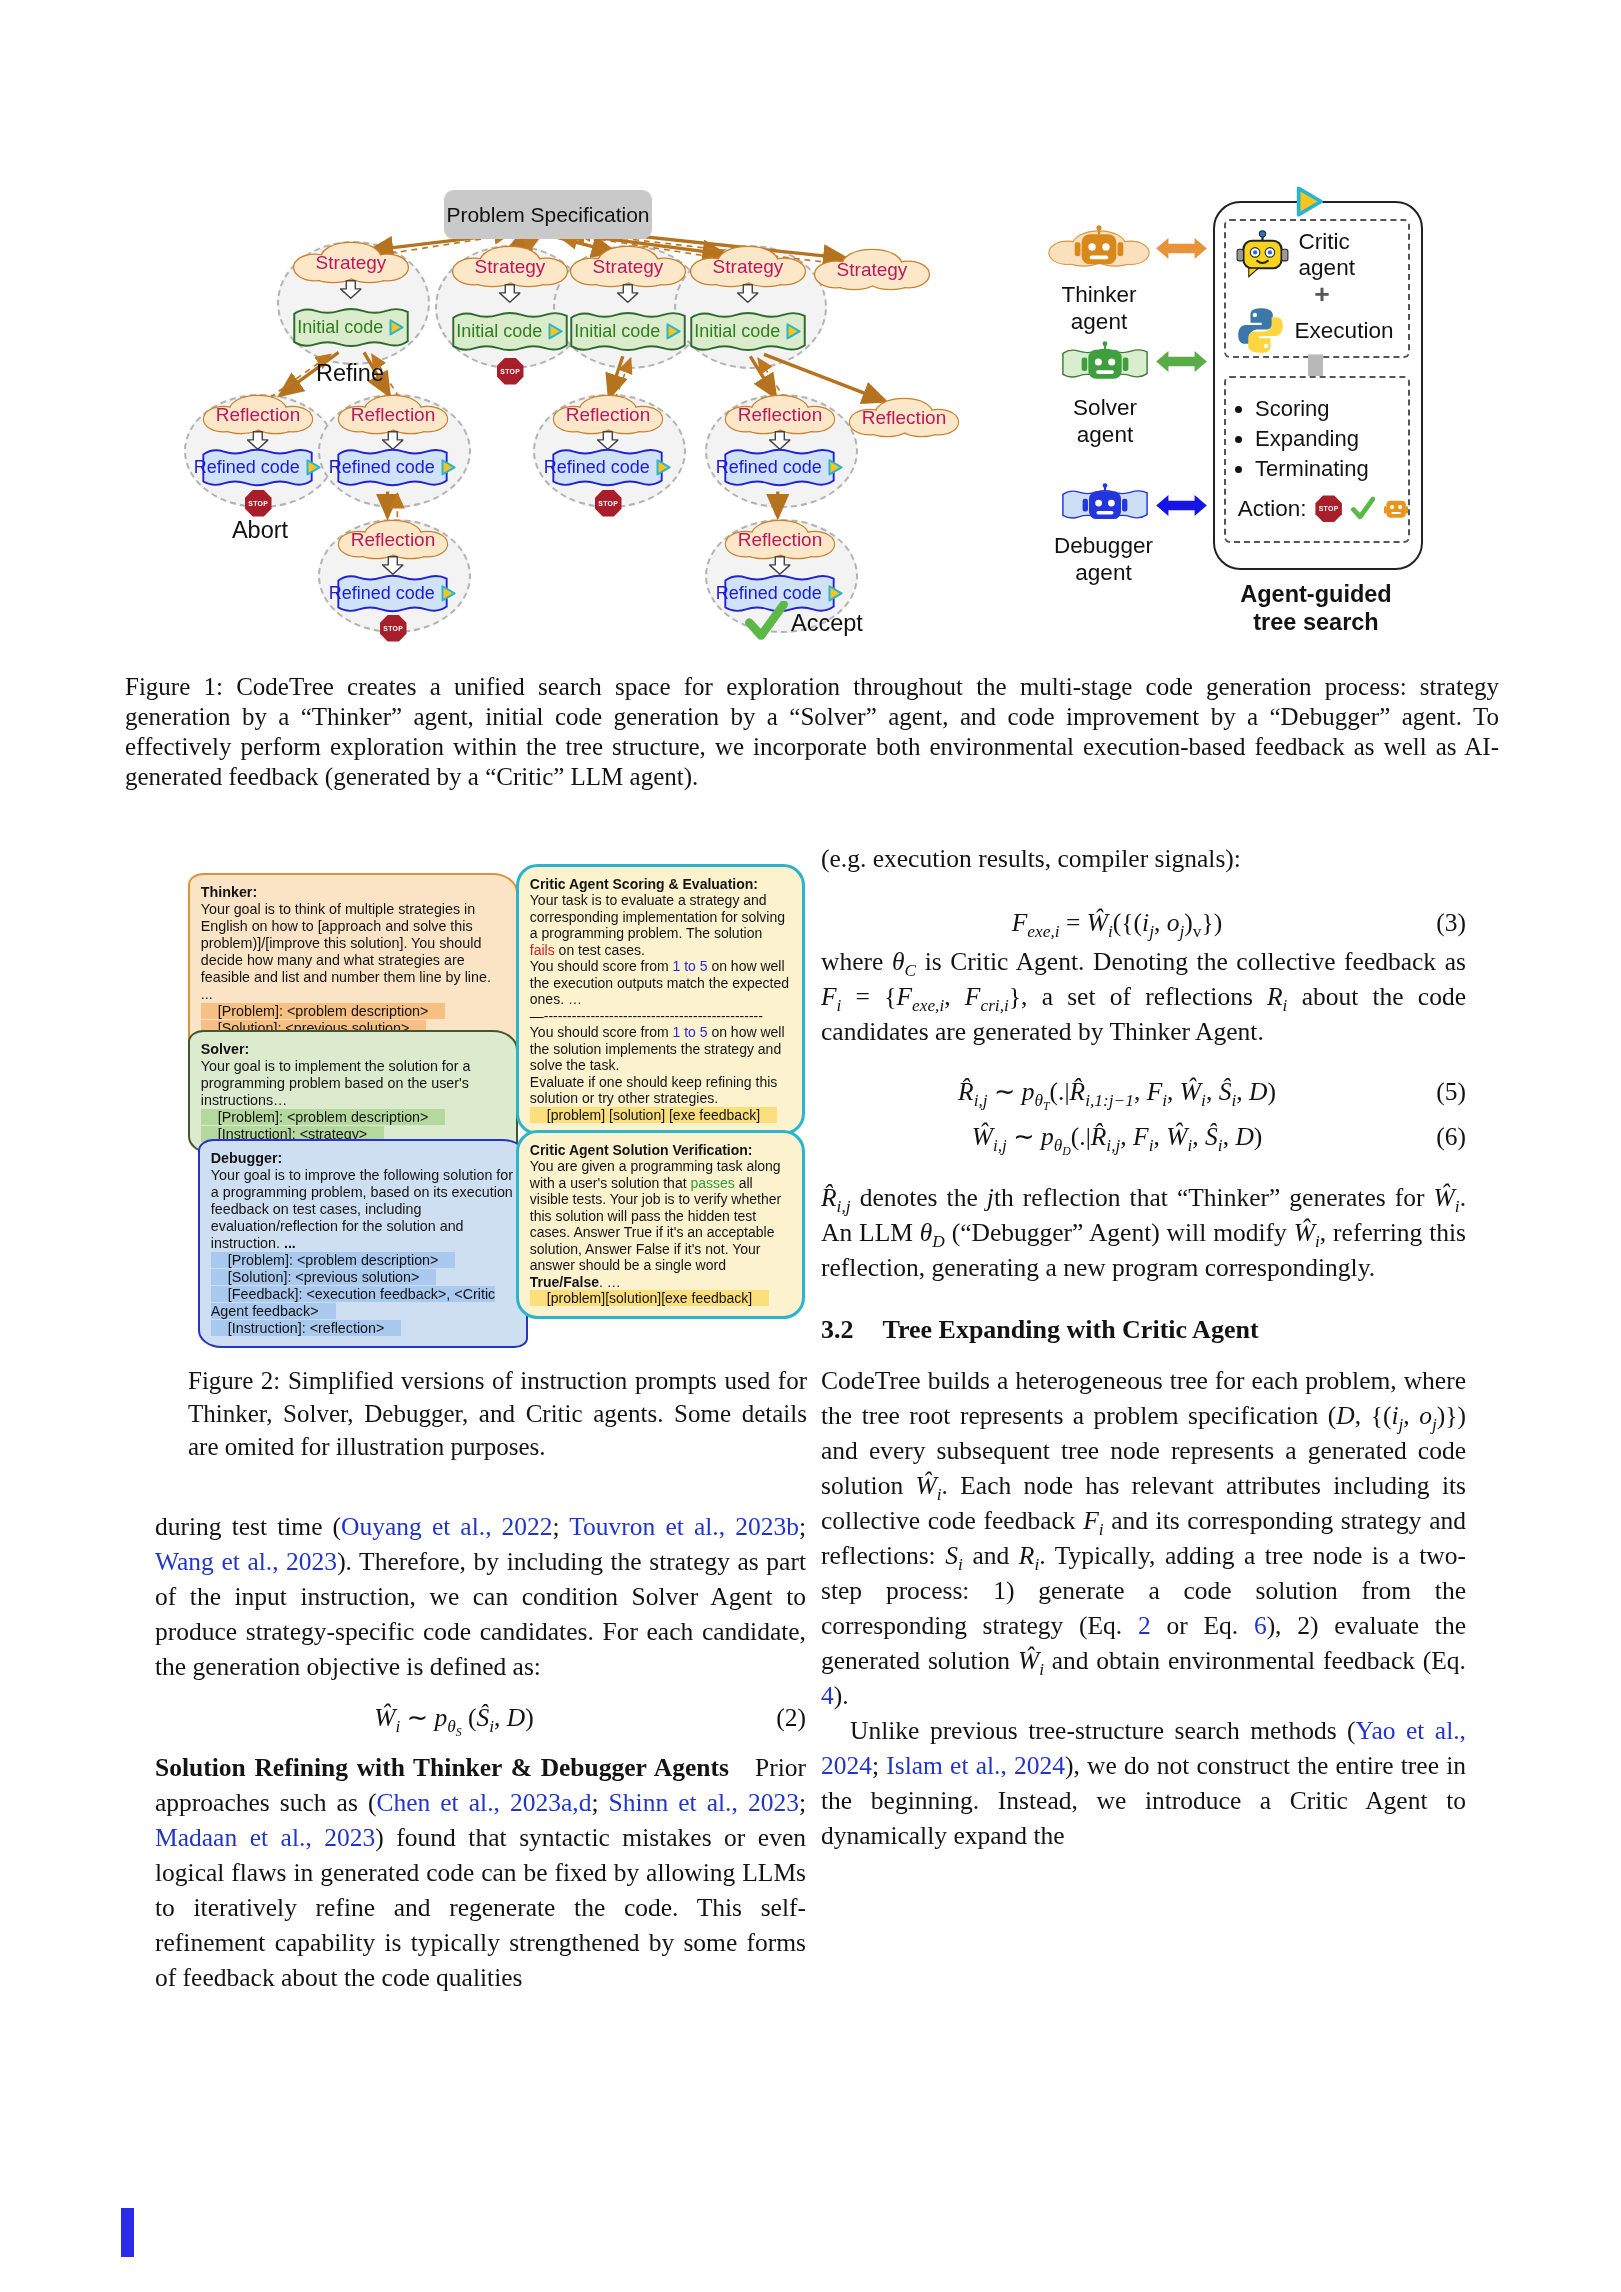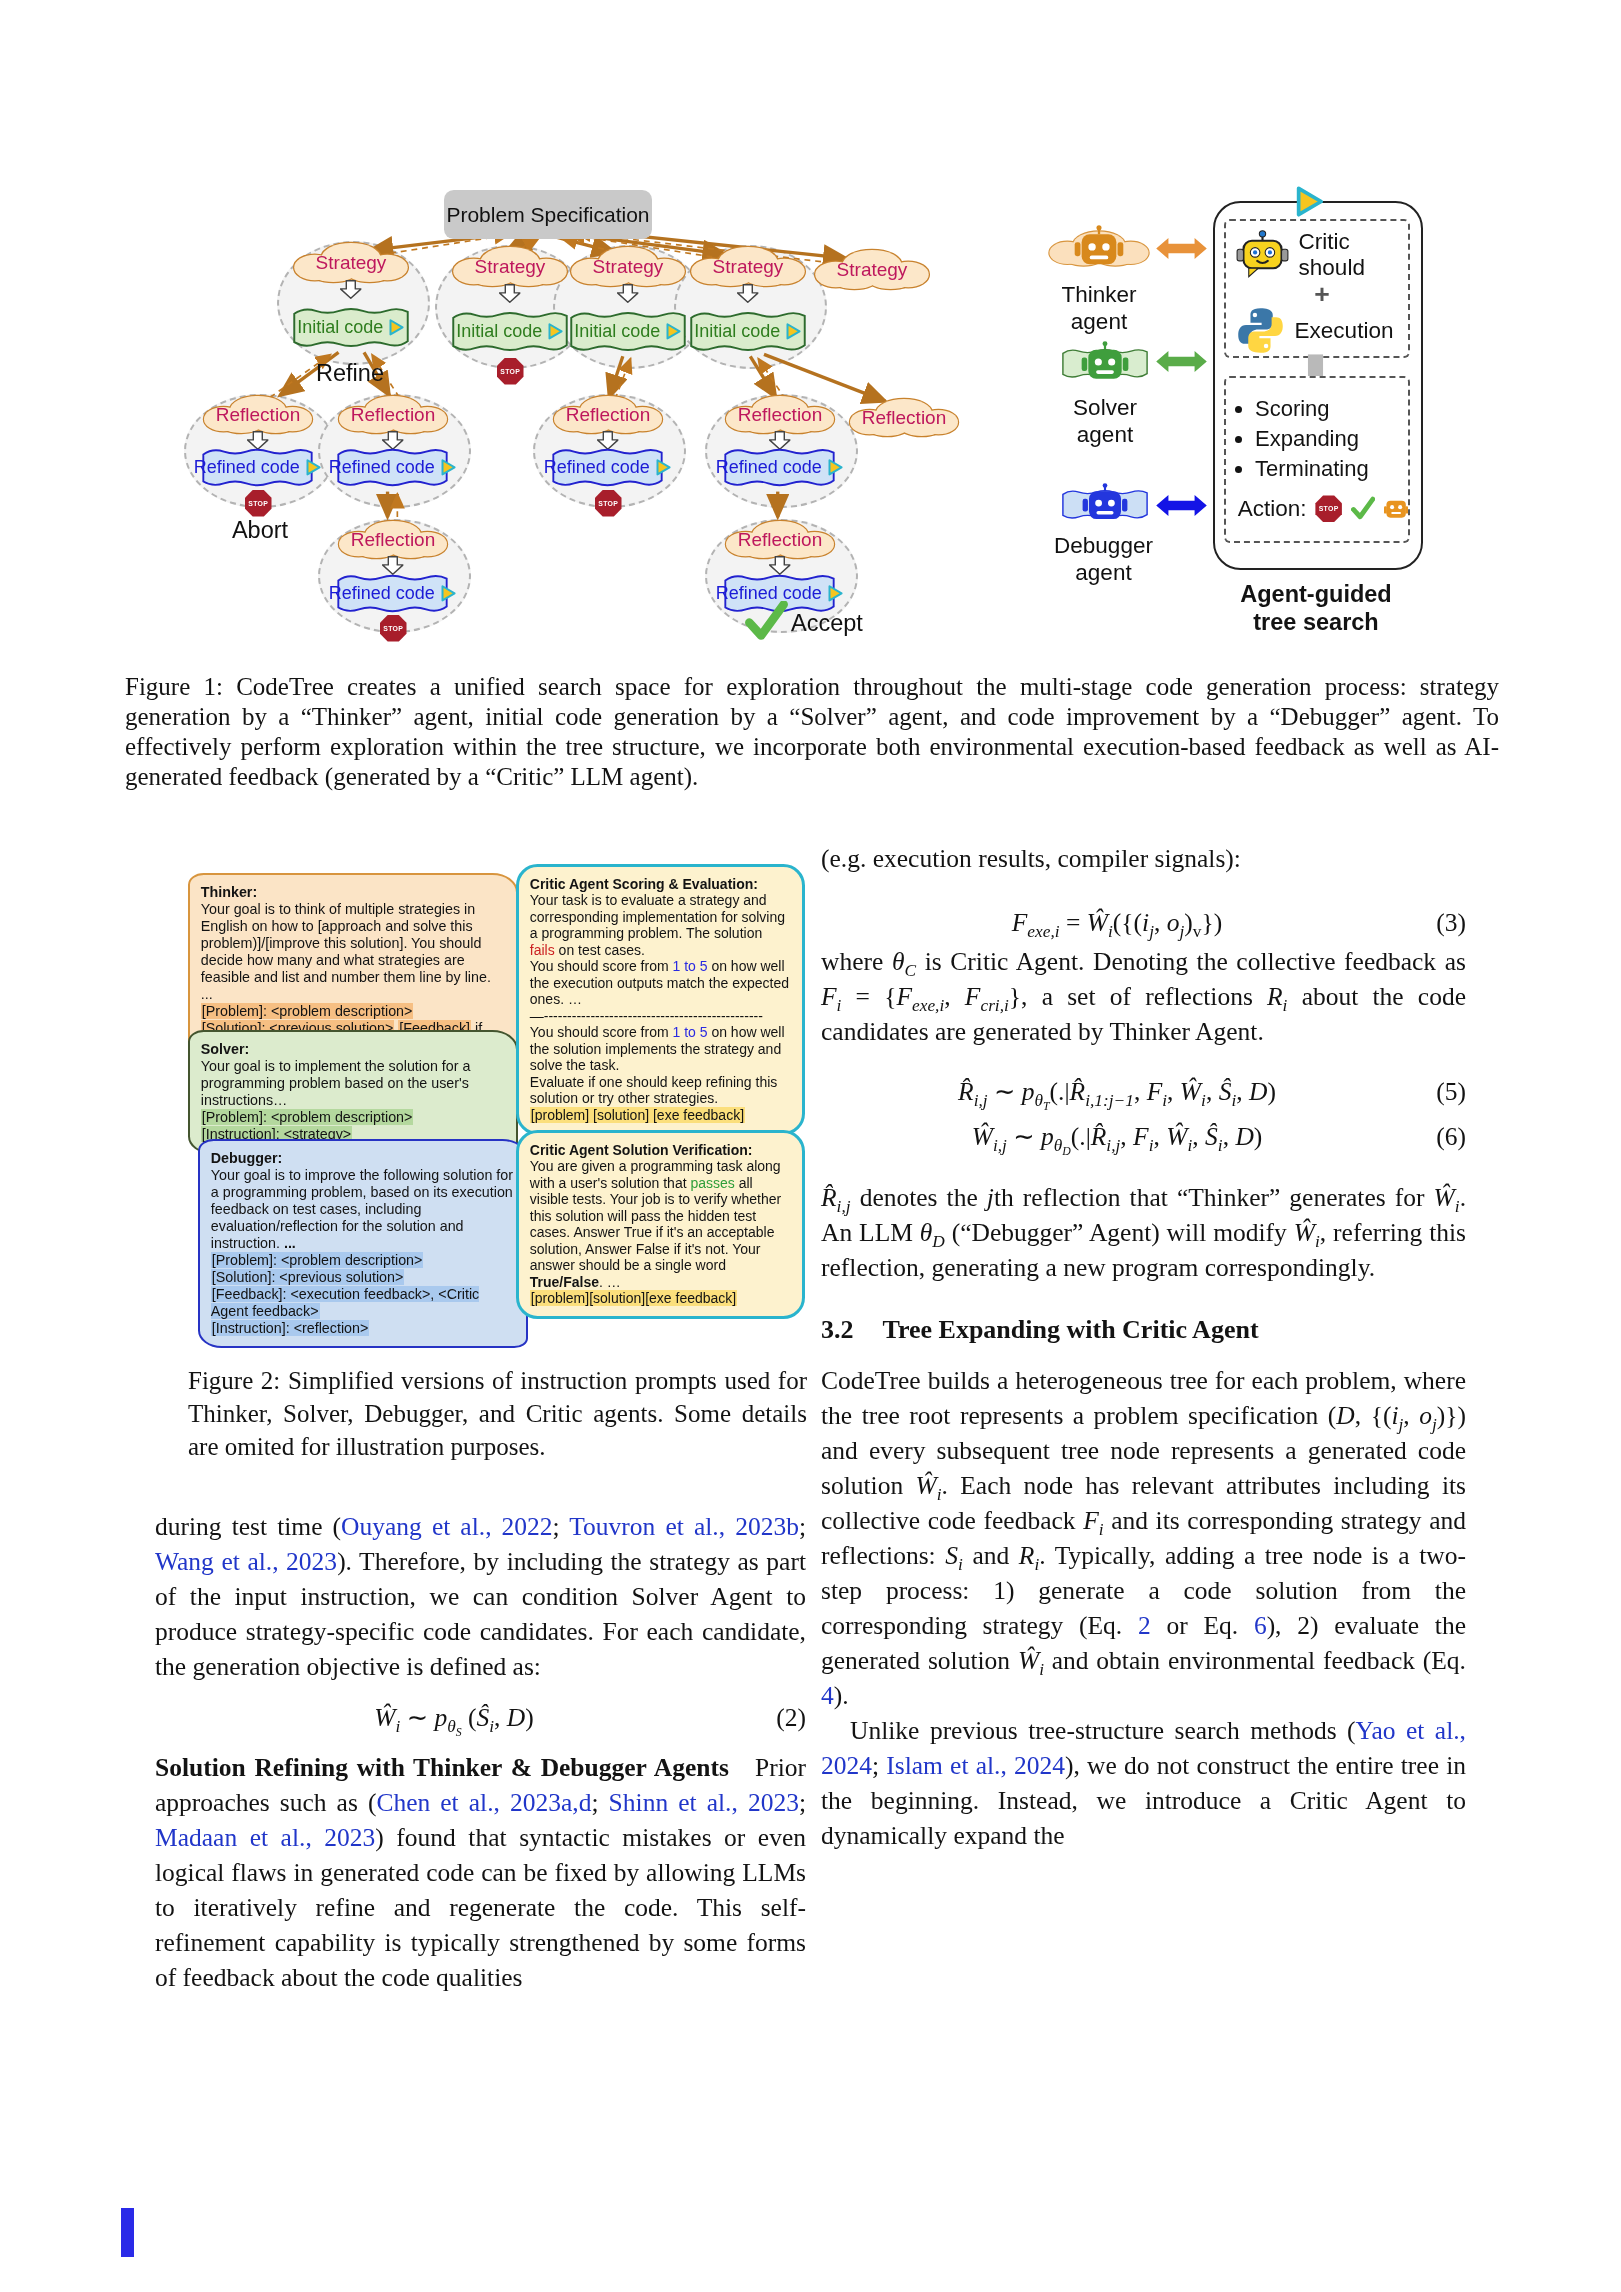--- a/index.html
+++ b/index.html
@@ -55,21 +55,21 @@
         font-family:"Liberation Sans",sans-serif;}
   .sheet2{position:absolute;padding:8.8px 10.8px;border-radius:15.7px 25.5px 13.7px 23.5px / 11.8px 19.6px 9.8px 17.6px;}
   .thinker-sheet{border:2px solid #d8953e;background:#fbe4c6;}
   .solver-sheet{border:2px solid #44552f;background:#dcebcd;}
   .debugger-sheet{border:2px solid #2633c4;background:#cfdff2;}
   .s2-title{font-weight:bold;font-size:14.3px;line-height:17px;}
   .s2-body{font-size:14.3px;line-height:17px;}
   .critic-box{position:absolute;border:3.9px solid #2ab4cd;border-radius:21.6px;background:#fdf2ce;padding:8.8px 10.8px;}
   .cb-title{font-weight:bold;font-size:14px;line-height:16.5px;}
   .cb-body{font-size:14px;line-height:16.5px;}
-  .hl{padding:0 1px;}
+  .hl{padding:0 17px;}
   .hl-o{background:#f6bf83;}
   .hl-g{background:#b4d89e;}
   .hl-b{background:#a9c9ee;}
   .hl-y{background:#fbdf7c;}
   .t-red{color:#cc2222;}
   .t-blue{color:#2a2ae0;}
   .t-green{color:#2e9e3a;}
   #fig2-caption{position:absolute;left:188px;top:1364px;width:619px;font-size:25px;line-height:33px;
         text-align:justify;font-family:"Liberation Serif",serif;}
   #page-marker{position:absolute;left:121px;top:2208px;width:12.7px;height:49px;background:#2a2ae8;}
@@ -491,21 +491,21 @@
   <svg style="position:absolute;left:1181px;top:63px;width:31px;height:31px;" viewBox="0 0 32 32" width="31" height="31">
       <use href="#sym-play"></use>
     </svg>
 
   <div class="dash-box" style="left:1111px;top:96px;width:182px;height:135px;">
     <div class="critic-rows">
       <div class="crow">
         <svg style="width:53px;height:49px;flex:0 0 auto;" viewBox="0 0 54 50" width="53" height="49">
             <use href="#sym-criticbot"></use>
           </svg>
-        <span>Critic should</span>
+        <span>Critic agent</span>
       </div>
       <div class="crow plusrow">
           <span>+</span>
         </div>
       <div class="crow">
         <svg style="width:49px;height:49px;flex:0 0 auto;" viewBox="0 0 50 50" width="49" height="49">
             <use href="#sym-python"></use>
           </svg>
         <span>Execution</span>
       </div>

